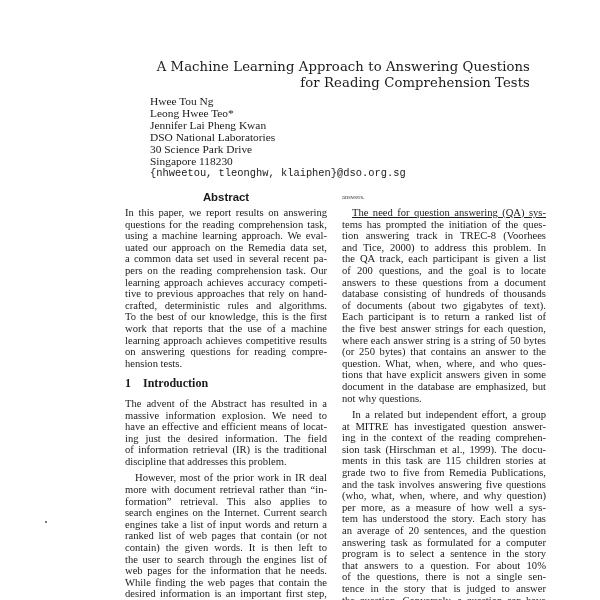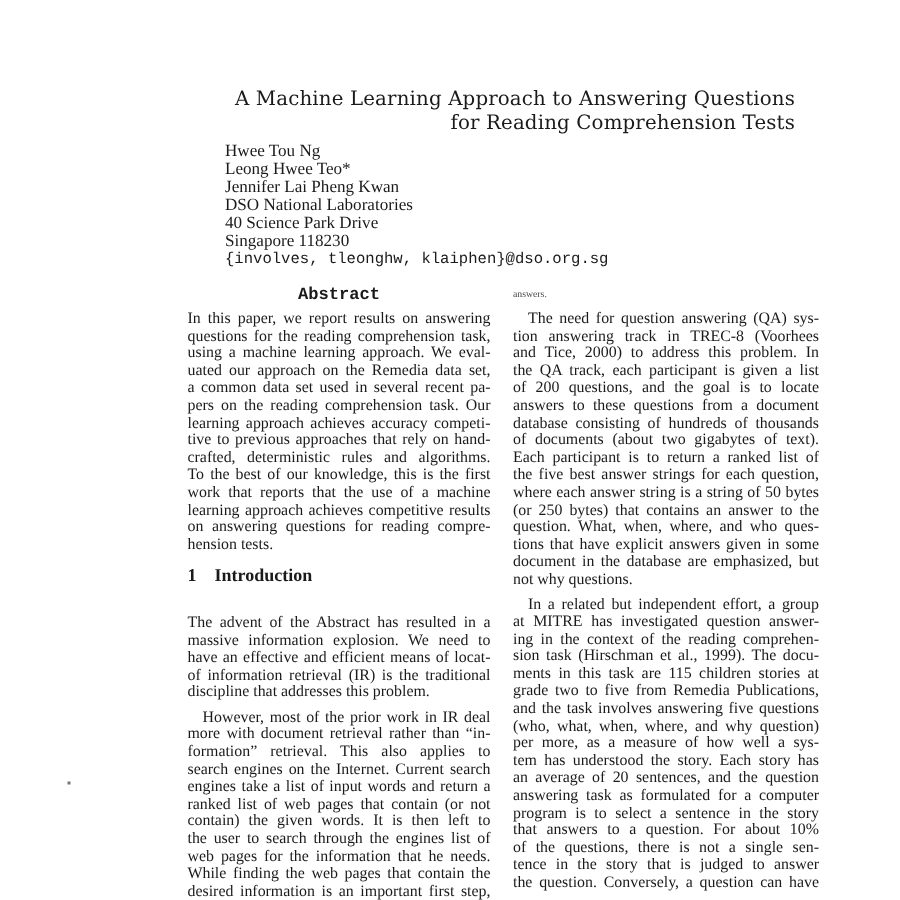--- a/index.html
+++ b/index.html
@@ -13,43 +13,43 @@
              font-family: "Liberation Serif", serif; font-size: 11.4px; line-height: 12px; }
   .authors div { white-space: nowrap; }
   .email { font-family: "Liberation Mono", monospace; font-size: 10.4px; }
   .col { position: absolute; font-family: "Liberation Serif", serif; font-size: 10.6px;
          line-height: 11.6px; text-align: justify; }
   .col p { margin: 0; }
   .col p.line { text-align-last: justify; white-space: nowrap; }
   #left { left: 125px; top: 207px; width: 202px; }
   #right { left: 342px; top: 207px; width: 204px; }
   .abs-head { position: absolute; left: 125px; width: 202px; top: 191px; text-align: center;
-              font-family: Liberation Mono, monospace; font-weight: bold; font-size: 11.4px; }
+              font-family: Liberation Sans, sans-serif; font-weight: bold; font-size: 11.4px; }
   .answers-frag { position: absolute; left: 342px; top: 193px; font-size: 6.5px;
                   font-family: "Liberation Serif", serif; color: #444; }
-  .sec-head { font-weight: bold; font-size: 12px; margin: 9px 0 20px 0; }
+  .sec-head { font-weight: bold; font-size: 12px; margin: 9px 0 8px 0; }
   .sec-head span.num { display: inline-block; width: 18px; }
   .gap { height: 5px; }
   .speck { position: absolute; left: 45px; top: 521px; width: 2px; height: 2px; background: #777; }
   p.last { text-align-last: left !important; }
 </style>
 </head>
 <body>
 
 <div class="title" id="t1">A Machine Learning Approach to Answering Questions</div>
 <div class="title" id="t2">for Reading Comprehension Tests</div>
 
 <div class="authors">
   <div>Hwee Tou Ng</div>
   <div>Leong Hwee Teo*</div>
   <div>Jennifer Lai Pheng Kwan</div>
   <div>DSO National Laboratories</div>
-  <div>40 Science Park Drive</div>
+  <div>30 Science Park Drive</div>
   <div>Singapore 118230</div>
-  <div class="email">{involves, tleonghw, klaiphen}@dso.org.sg</div>
+  <div class="email">{nhweetou, tleonghw, klaiphen}@dso.org.sg</div>
 </div>
 
 <div class="abs-head">Abstract</div>
 <div class="answers-frag">answers.</div>
 
 <div class="col" id="left">
   <div id="abs-body">
       <p class="line">In this paper, we report results on answering</p>
       <p class="line">questions for the reading comprehension task,</p>
       <p class="line">using a machine learning approach. We eval-</p>
@@ -65,20 +65,21 @@
       <p class="line">on answering questions for reading compre-</p>
       <p class="line last">hension tests.</p>
     </div>
   <div class="sec-head">
     <span class="num">1</span><span>Introduction</span>
   </div>
   <div id="intro-p1">
       <p class="line">The advent of the Abstract has resulted in a</p>
       <p class="line">massive information explosion. We need to</p>
       <p class="line">have an effective and efficient means of locat-</p>
+      <p class="line">ing just the desired information. The field</p>
       <p class="line">of information retrieval (IR) is the traditional</p>
       <p class="line last">discipline that addresses this problem.</p>
     </div>
   <div class="gap"></div>
   <div id="intro-p2">
       <p class="line" style="text-indent: 10px;">However, most of the prior work in IR deal</p>
       <p class="line">more with document retrieval rather than “in-</p>
       <p class="line">formation” retrieval. This also applies to</p>
       <p class="line">search engines on the Internet. Current search</p>
       <p class="line">engines take a list of input words and return a</p>
@@ -87,21 +88,22 @@
       <p class="line">the user to search through the engines list of</p>
       <p class="line">web pages for the information that he needs.</p>
       <p class="line">While finding the web pages that contain the</p>
       <p class="line">desired information is an important first step,</p>
       <p class="line">what an information seeker needs is often an</p>
     </div>
 </div>
 
 <div class="col" id="right">
   <div id="right-p1">
-      <p class="line" style="text-indent: 10px;">The need for question answering (QA) sys-</p>
+      <p class="line" style="text-indent: 10px; text-decoration: underline;">The need for question answering (QA) sys-</p>
+      <p class="line">tems has prompted the initiation of the ques-</p>
       <p class="line">tion answering track in TREC-8 (Voorhees</p>
       <p class="line">and Tice, 2000) to address this problem. In</p>
       <p class="line">the QA track, each participant is given a list</p>
       <p class="line">of 200 questions, and the goal is to locate</p>
       <p class="line">answers to these questions from a document</p>
       <p class="line">database consisting of hundreds of thousands</p>
       <p class="line">of documents (about two gigabytes of text).</p>
       <p class="line">Each participant is to return a ranked list of</p>
       <p class="line">the five best answer strings for each question,</p>
       <p class="line">where each answer string is a string of 50 bytes</p>

